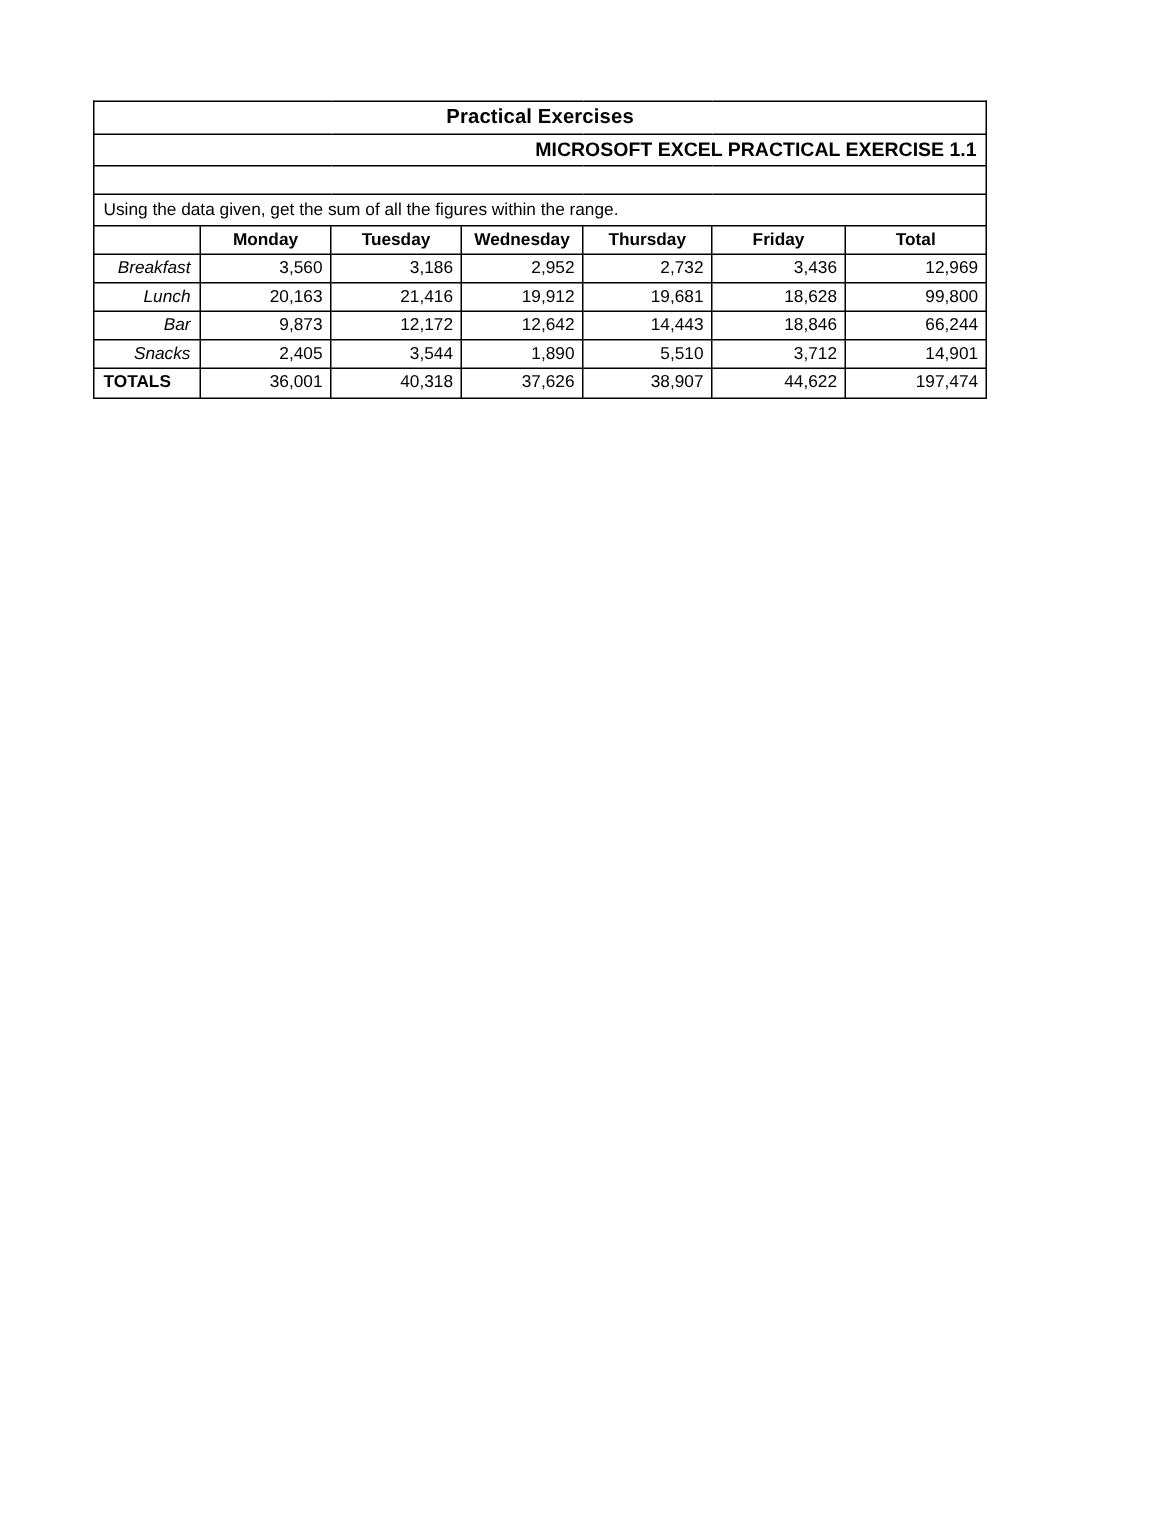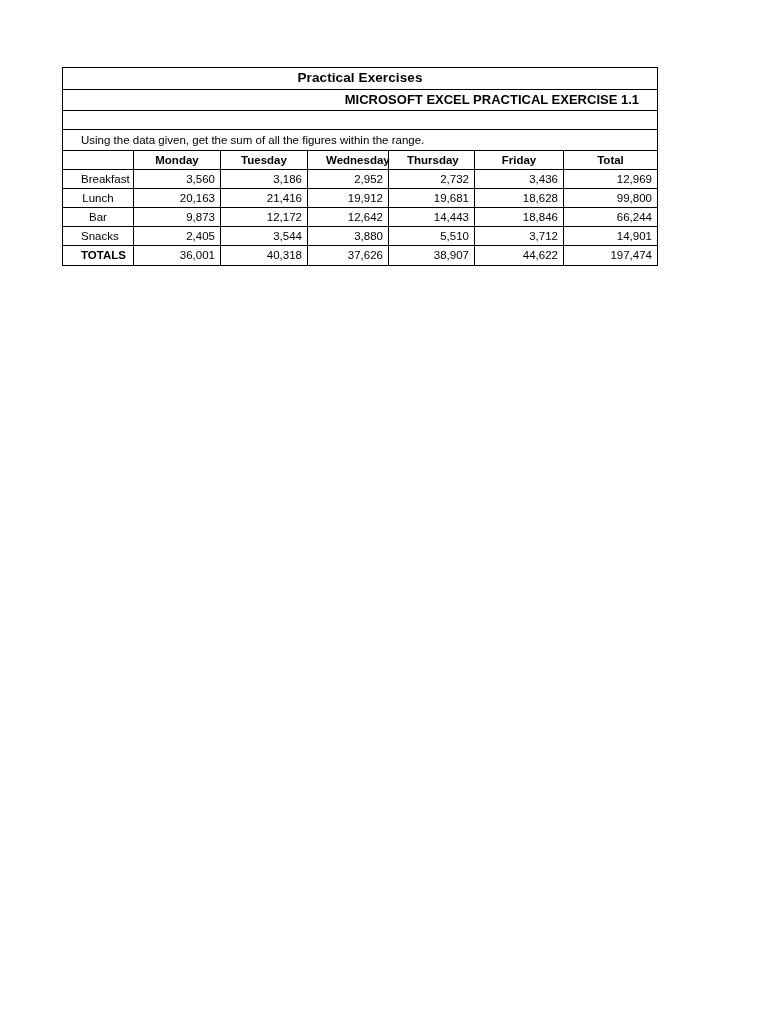--- a/index.html
+++ b/index.html
@@ -29,21 +29,21 @@
     left: 62px;
     top: 67px;
     width: 596px;
     border-collapse: collapse;
     table-layout: fixed;
     background: #ffffff;
   }
 
   .sheet td, .sheet th {
     border: 1px solid #000000;
-    padding: 0 18px;
+    padding: 0 6px;
     font-size: 11.5px;
     line-height: 1.05;
     font-weight: normal;
     color: #000000;
     vertical-align: middle;
     white-space: nowrap;
     overflow: hidden;
   }
 
   
@@ -92,21 +92,22 @@
   }
   .row-colheads td.corner {
     text-align: left;
   }
 
   
   .row-data td {
     height: 18px;
   }
   .row-data td.label {
-    text-align: center;
+    text-align: right;
+    font-style: italic;
   }
   .row-data td.num {
     text-align: right;
     padding-right: 5px;
   }
 
   
   .row-totals td {
     height: 19px;
     font-weight: bold;
@@ -192,21 +193,21 @@
         <td class="num">12,642</td>
         <td class="num">14,443</td>
         <td class="num">18,846</td>
         <td class="num">66,244</td>
       </tr>
 
       <tr class="row-data">
         <td class="label">Snacks</td>
         <td class="num">2,405</td>
         <td class="num">3,544</td>
-        <td class="num">3,880</td>
+        <td class="num">1,890</td>
         <td class="num">5,510</td>
         <td class="num">3,712</td>
         <td class="num">14,901</td>
       </tr>
 
       <tr class="row-totals">
         <td class="label">TOTALS</td>
         <td class="num">36,001</td>
         <td class="num">40,318</td>
         <td class="num">37,626</td>

